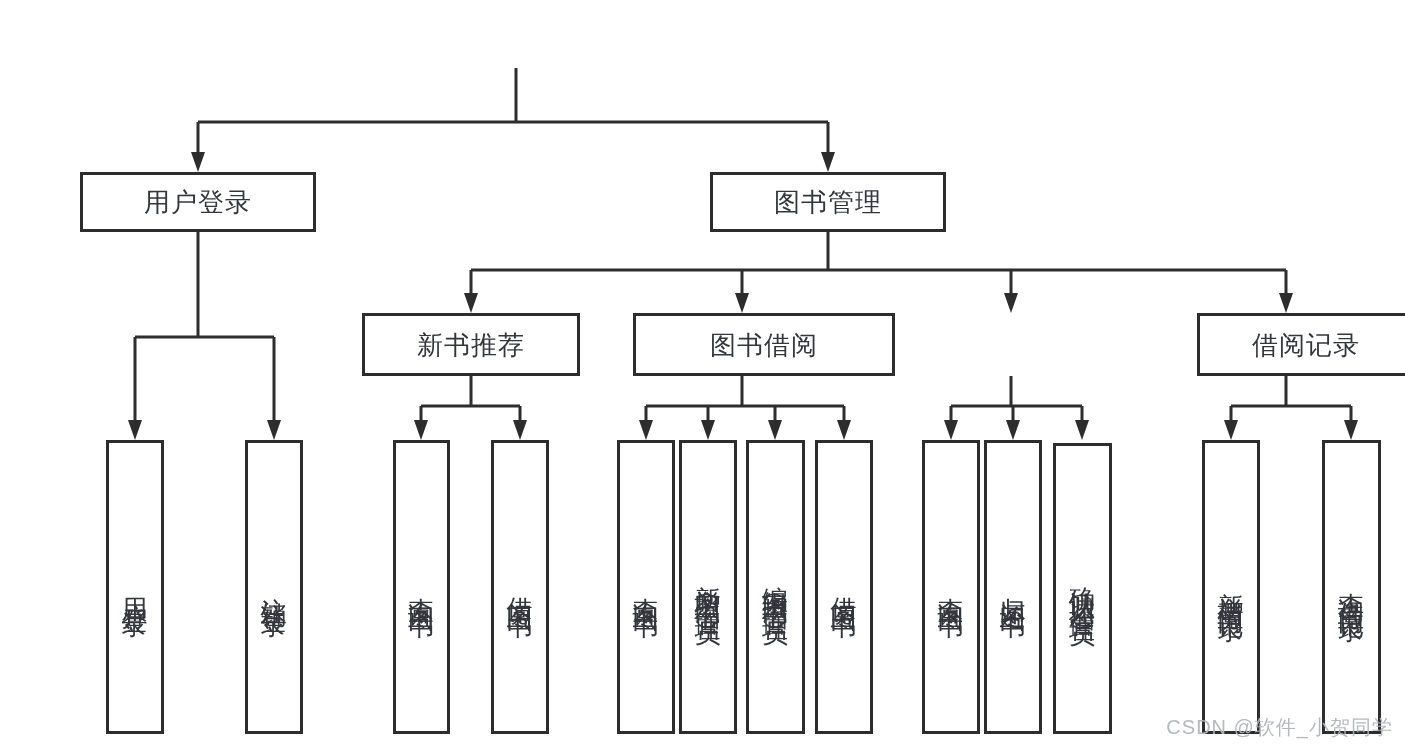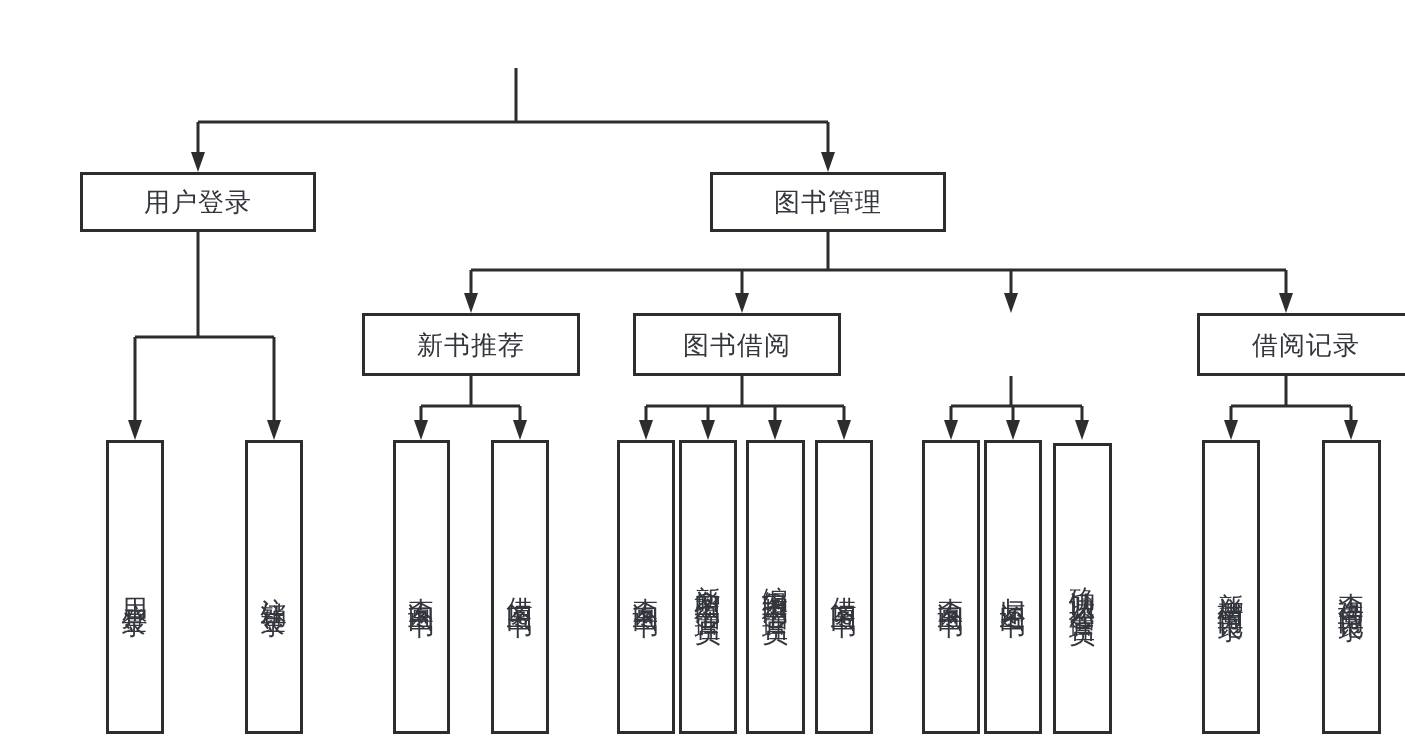--- a/index.html
+++ b/index.html
@@ -92,35 +92,36 @@
       <polygon points="1224,420 1238,420 1231,440"></polygon>
       <polygon points="1344,420 1358,420 1351,440"></polygon>
     </g>
   </svg>
 
 
   <div class="node" style="left:80px; top:172px; width:236px; height:60px;">用户登录</div>
   <div class="node" style="left:362px; top:313px; width:218px; height:63px;">新书推荐</div>
 
   <div class="node" style="left:710px; top:172px; width:236px; height:60px;">图书管理</div>
-  <div class="node" style="left:633px; top:313px; width:208px; height:63px;">图书借阅</div>
+  <div class="node" style="left:633px; top:313px; width:262px; height:63px;">图书借阅</div>
   <div class="node" style="left:1177px; top:313px; width:218px; height:63px;margin-left:20px;">借阅记录</div>
 
   <div class="node vert" style="left:106px; top:440px; width:58px; height:294px;">用户登录</div>
   <div class="node vert" style="left:245px; top:440px; width:58px; height:294px;">注销登录</div>
 
   <div class="node vert" style="left:393px; top:440px; width:57px; height:294px;">查询图书</div>
   <div class="node vert" style="left:491px; top:440px; width:58px; height:294px;">借阅图书</div>
 
   <div class="node vert" style="left:617px; top:440px; width:58px; height:294px;">查询图书</div>
   <div class="node vert" style="left:679px; top:440px; width:58px; height:294px;">新增图书（管理员）</div>
   <div class="node vert" style="left:746px; top:440px; width:59px; height:294px;">编辑图书（管理员）</div>
   <div class="node vert" style="left:815px; top:440px; width:58px; height:294px;">借阅图书</div>
 
   <div class="node vert" style="left:922px; top:440px; width:58px; height:294px;">查询图书</div>
   <div class="node vert" style="left:984px; top:440px; width:58px; height:294px;">归还图书</div>
   <div class="node vert" style="left:1053px; top:443px; width:59px; height:291px;">确认归还（管理员）</div>
 
   <div class="node vert" style="left:1202px; top:440px; width:58px; height:294px;">新增借阅记录</div>
   <div class="node vert" style="left:1322px; top:440px; width:59px; height:294px;">查询借阅记录</div>
 
+  <div id="watermark">CSDN @软件_小贺同学</div>
 
 </div>
 
 </body></html>

